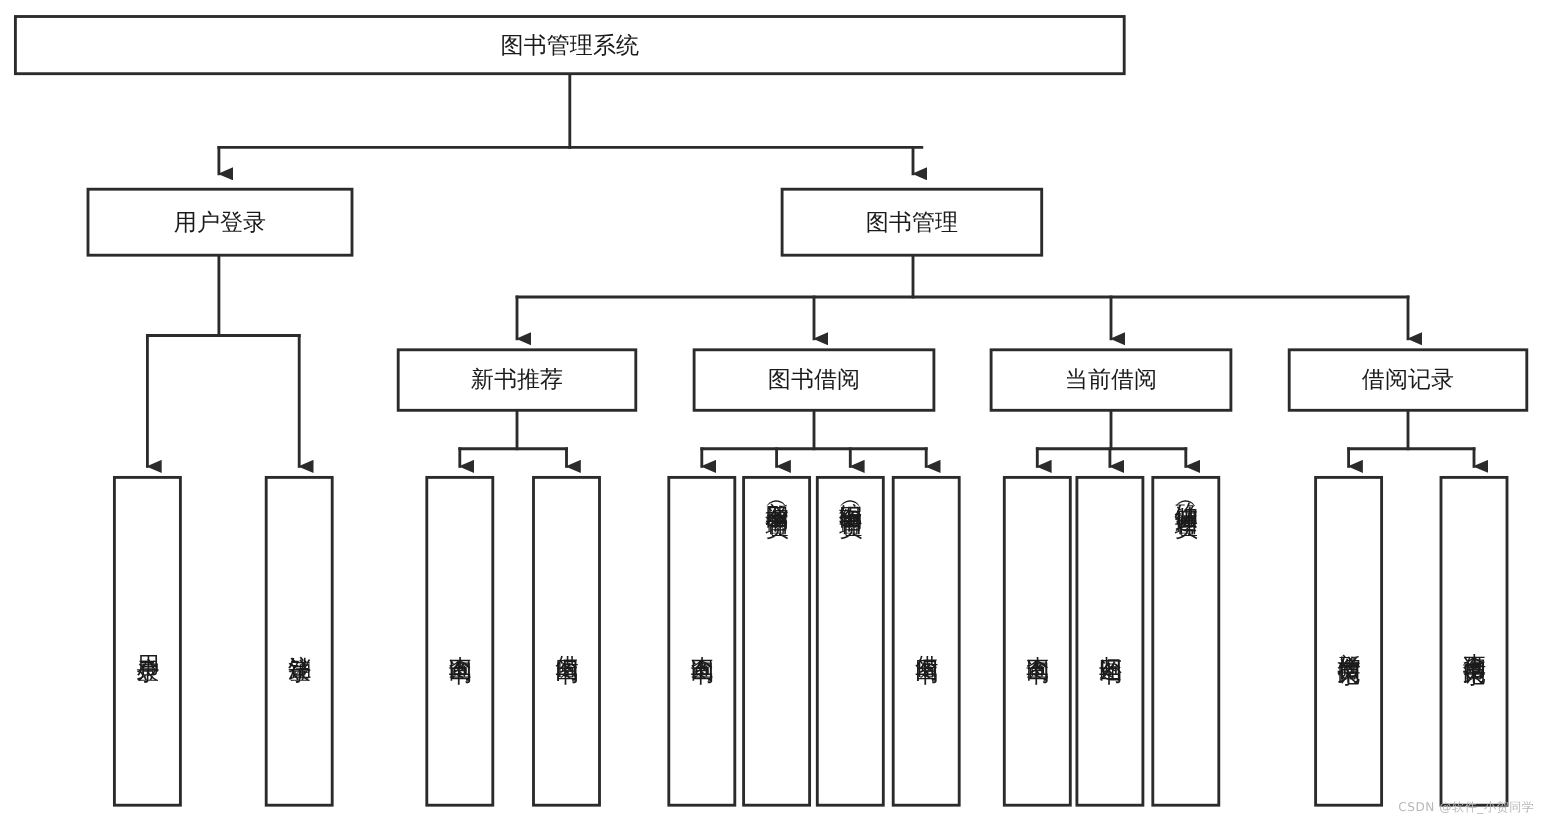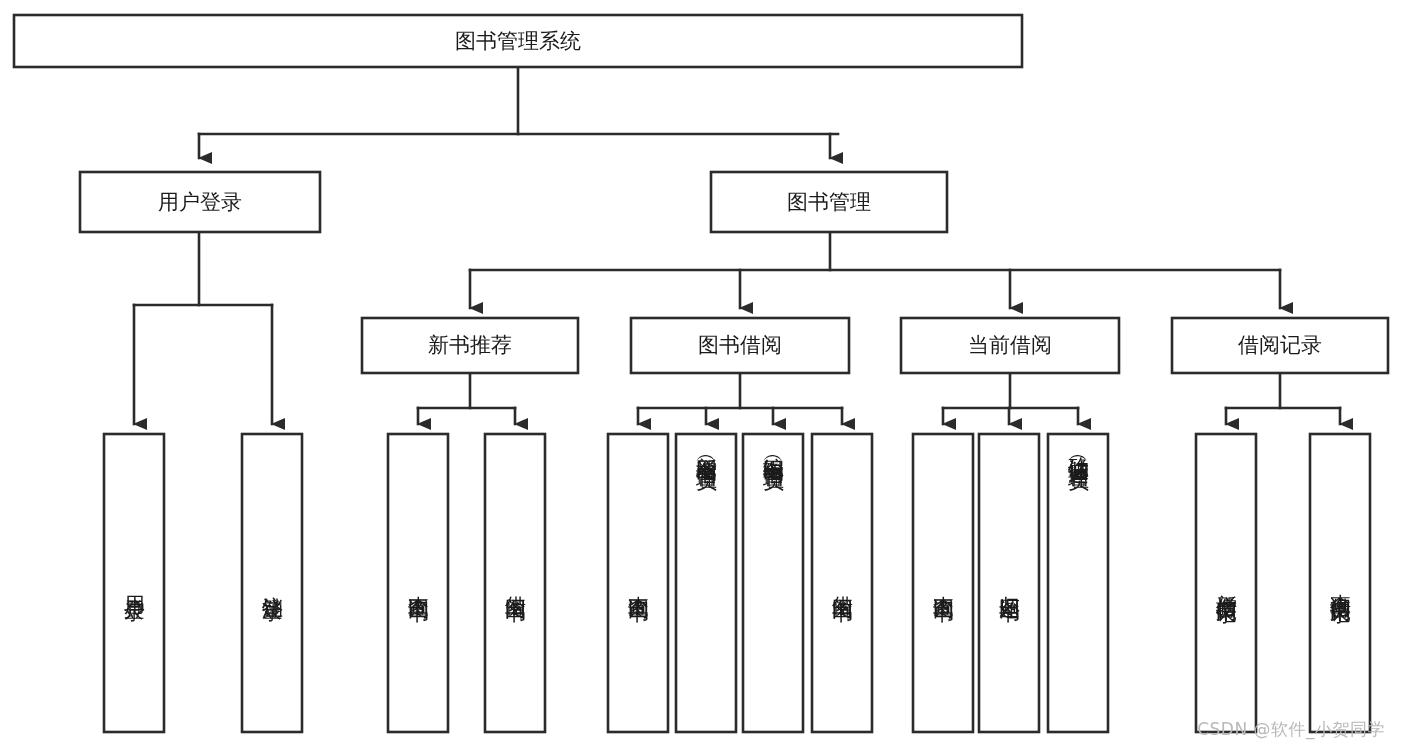--- a/index.html
+++ b/index.html
@@ -26,23 +26,23 @@
     letter-spacing:2px;
     line-height:1;
     display:flex;
     align-items:center;
     justify-content:center;
     white-space:nowrap;
     pointer-events:none;
   }
   .vlabel.top{justify-content:flex-start;}
   #watermark{
-    position:absolute;right:20px;bottom:6px;
+    position:absolute;right:10px;bottom:6px;
     font-family:"DejaVu Sans","Liberation Sans",sans-serif;
-    font-size:17px;color:#b9b9b9;letter-spacing:.5px;white-space:nowrap;
+    font-size:11px;color:#b9b9b9;letter-spacing:.5px;white-space:nowrap;
   }
 </style>
 </head>
 <body>
 
 <div id="diagram-root">
 
   <svg id="tree" viewBox="0 0 1405 747">
     <defs>
       <marker id="arw" viewBox="0 0 12 14" refX="6" refY="13" markerWidth="12" markerHeight="14" orient="auto-start-reverse" markerUnits="userSpaceOnUse">

